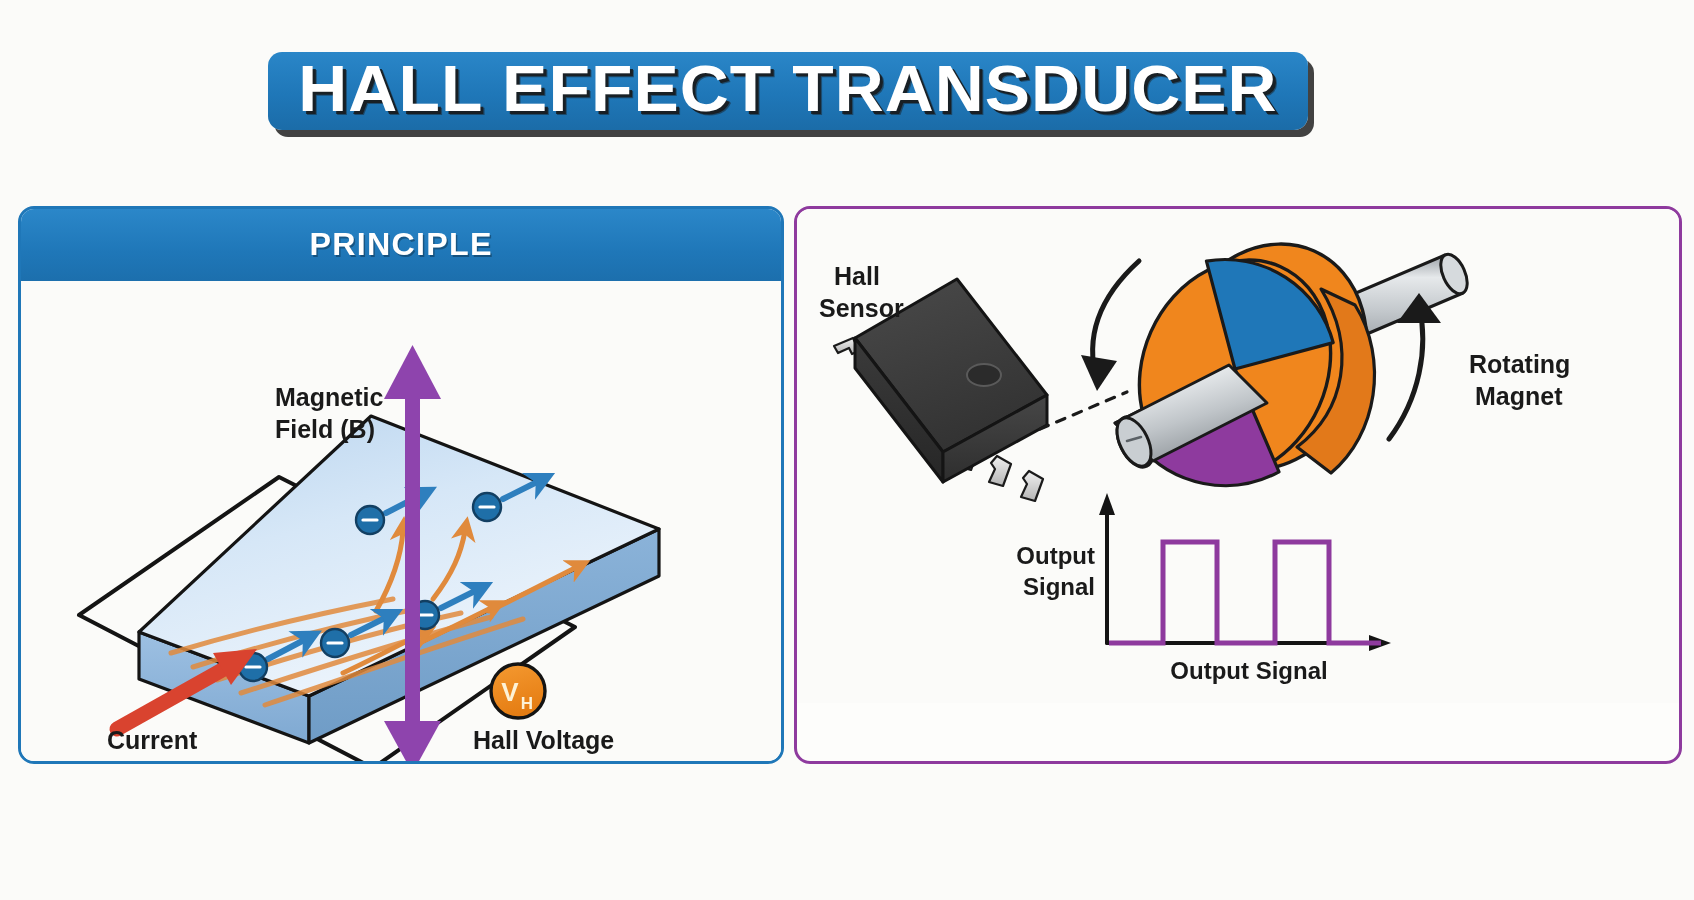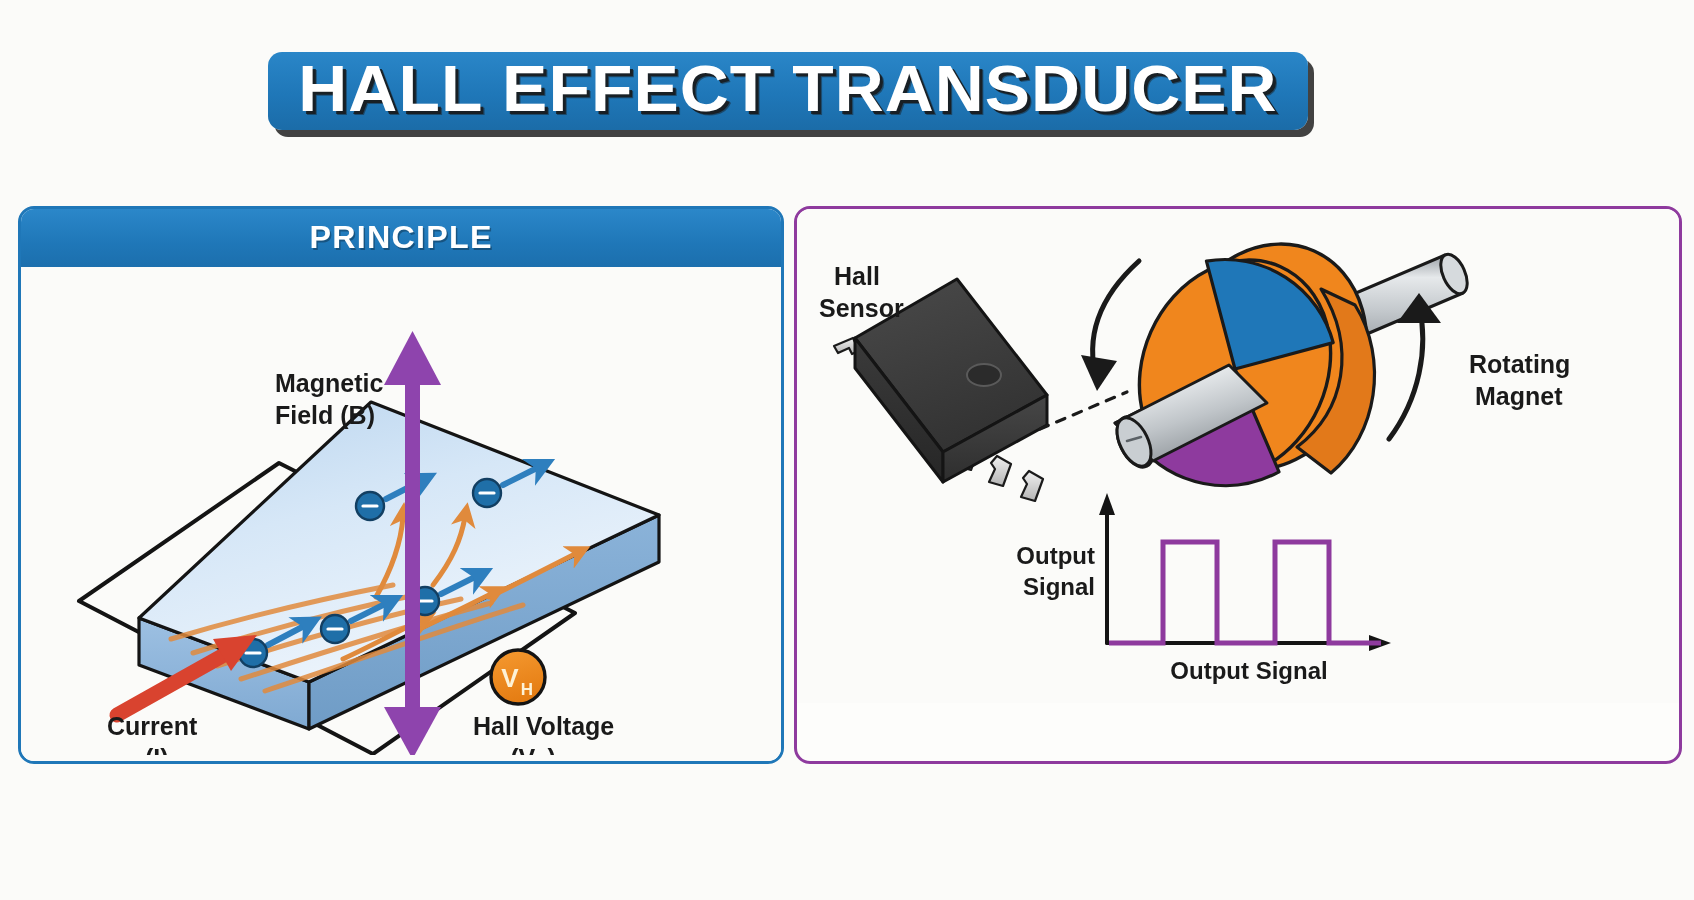--- a/index.html
+++ b/index.html
@@ -48,21 +48,21 @@
   }
 
   
   .panel {
     position: absolute;
     background: #fdfdfb;
     border-radius: 16px;
     overflow: hidden;
   }
   .panel-header {
-    height: 58px;
+    height: 72px;
     display: flex;
     align-items: center;
     justify-content: center;
   }
   .panel-header-text {
     font-family: "Liberation Sans Narrow", "Liberation Sans", sans-serif;
     font-weight: bold;
     font-size: 31px;
     letter-spacing: 1.2px;
     color: #ffffff;

